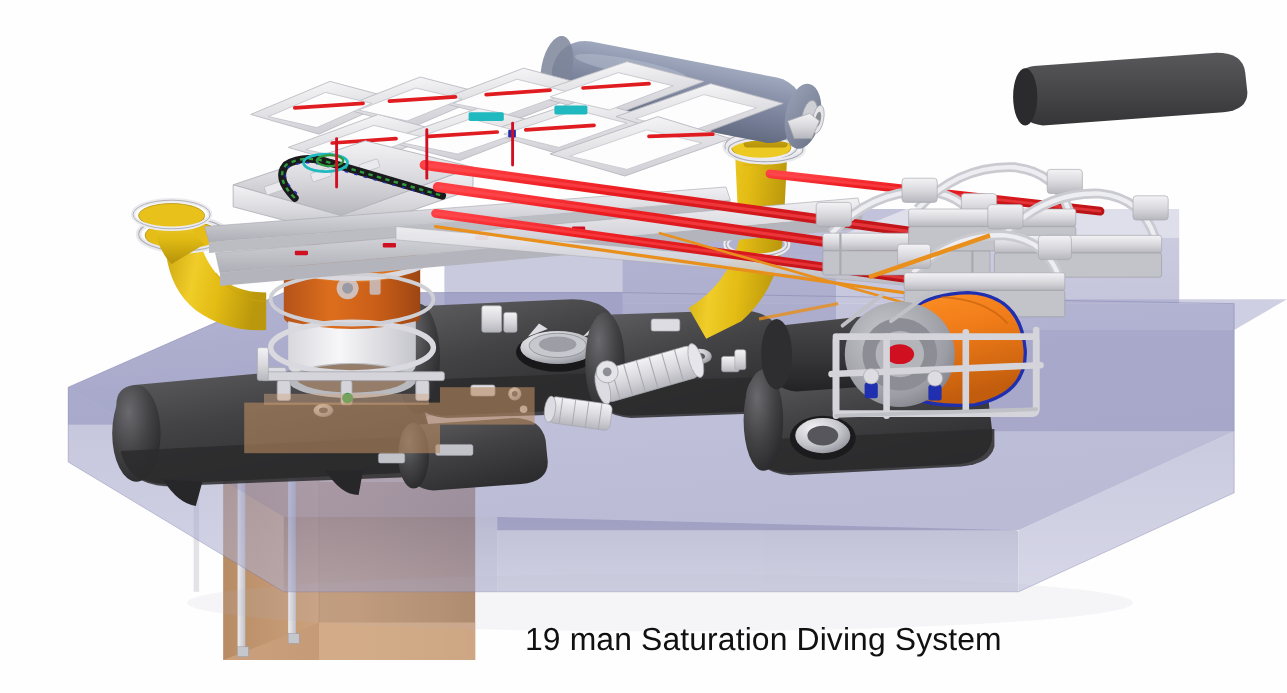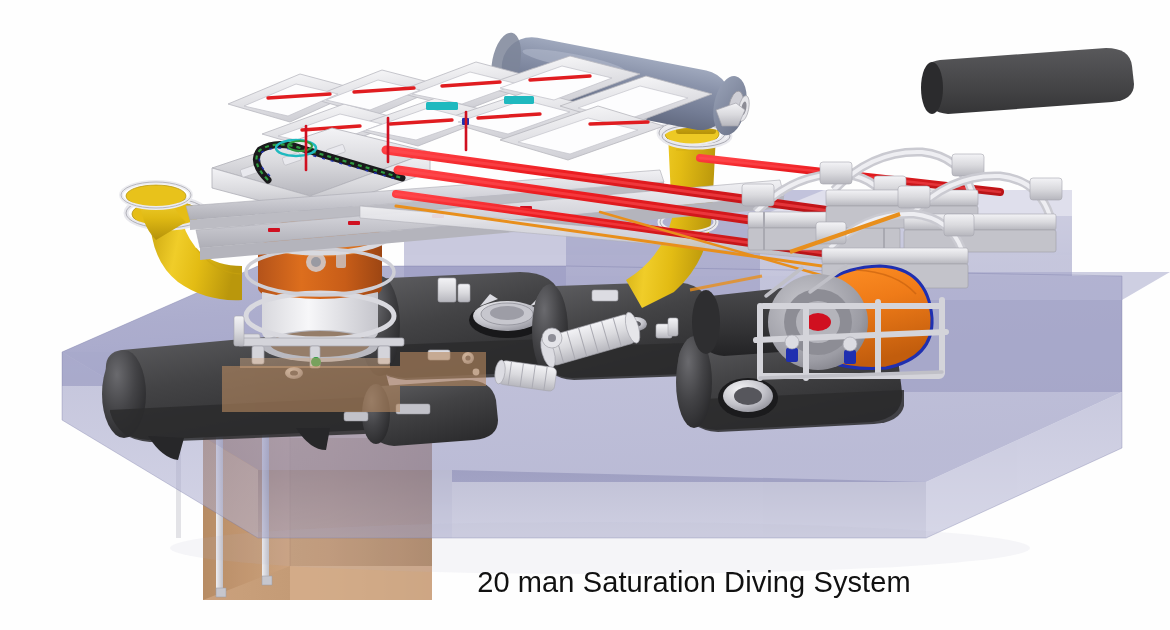--- a/index.html
+++ b/index.html
@@ -646,15 +646,15 @@
       </g>
       <g opacity="0.45" fill="#d3a882">
         <rect x="240" y="358" width="150" height="10"></rect>
       </g>
     </g>
 
     <ellipse cx="600" cy="548" rx="430" ry="26" fill="#b9b9cf" opacity="0.12"></ellipse>
 
   </svg>
 
-  <div class="caption">20 man Saturation Diving System</div>
+  <div class="caption">19 man Saturation Diving System</div>
 
 </div>
 
 </body></html>

